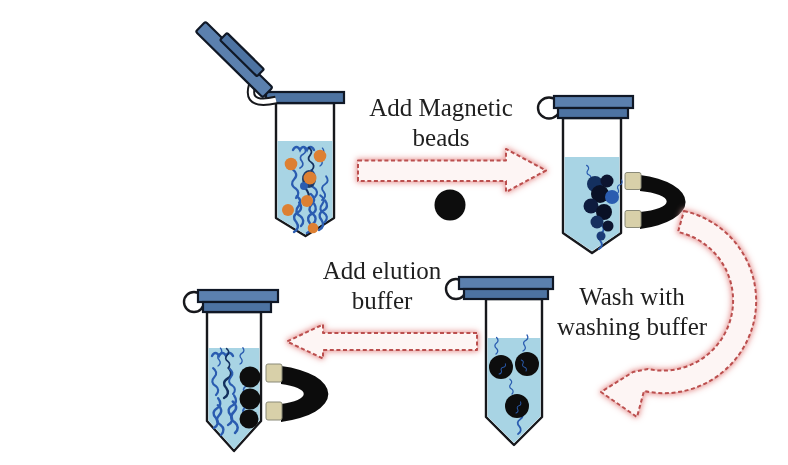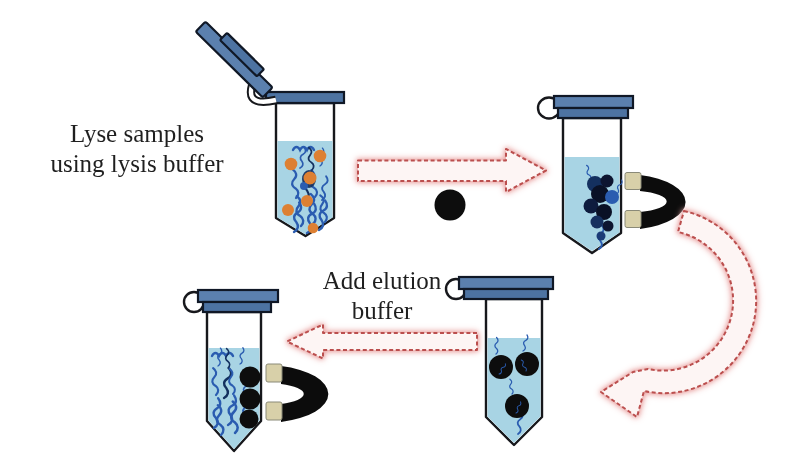--- a/index.html
+++ b/index.html
@@ -169,17 +169,19 @@
       <rect class="cap" x="198" y="290" width="80" height="12"></rect>
       <rect class="cap2" x="203" y="302" width="68" height="10"></rect>
     </g>
     <g>
       <path class="magnet" d="M281,366 A64,29 0 0 1 281,422 L281,404 A39,11 0 0 0 281,384 Z"></path>
       <rect class="tip" x="266" y="364" width="16" height="18" rx="2"></rect>
       <rect class="tip" x="266" y="402" width="16" height="18" rx="2"></rect>
     </g>
   </svg>
 
-  <div class="label" style="left:137px;top:119px">Lyse samples
-using lysis buffer</div>
-  <div class="label" style="left:382px;top:266px">Add elution
+  <div class="label" style="left:441px;top:93px">Add Magnetic
+beads</div>
+  <div class="label" style="left:632px;top:282px">Wash with
+washing buffer</div>
+  <div class="label" style="left:382px;top:256px">Add elution
 buffer</div>
 </div>
 
 </body></html>

